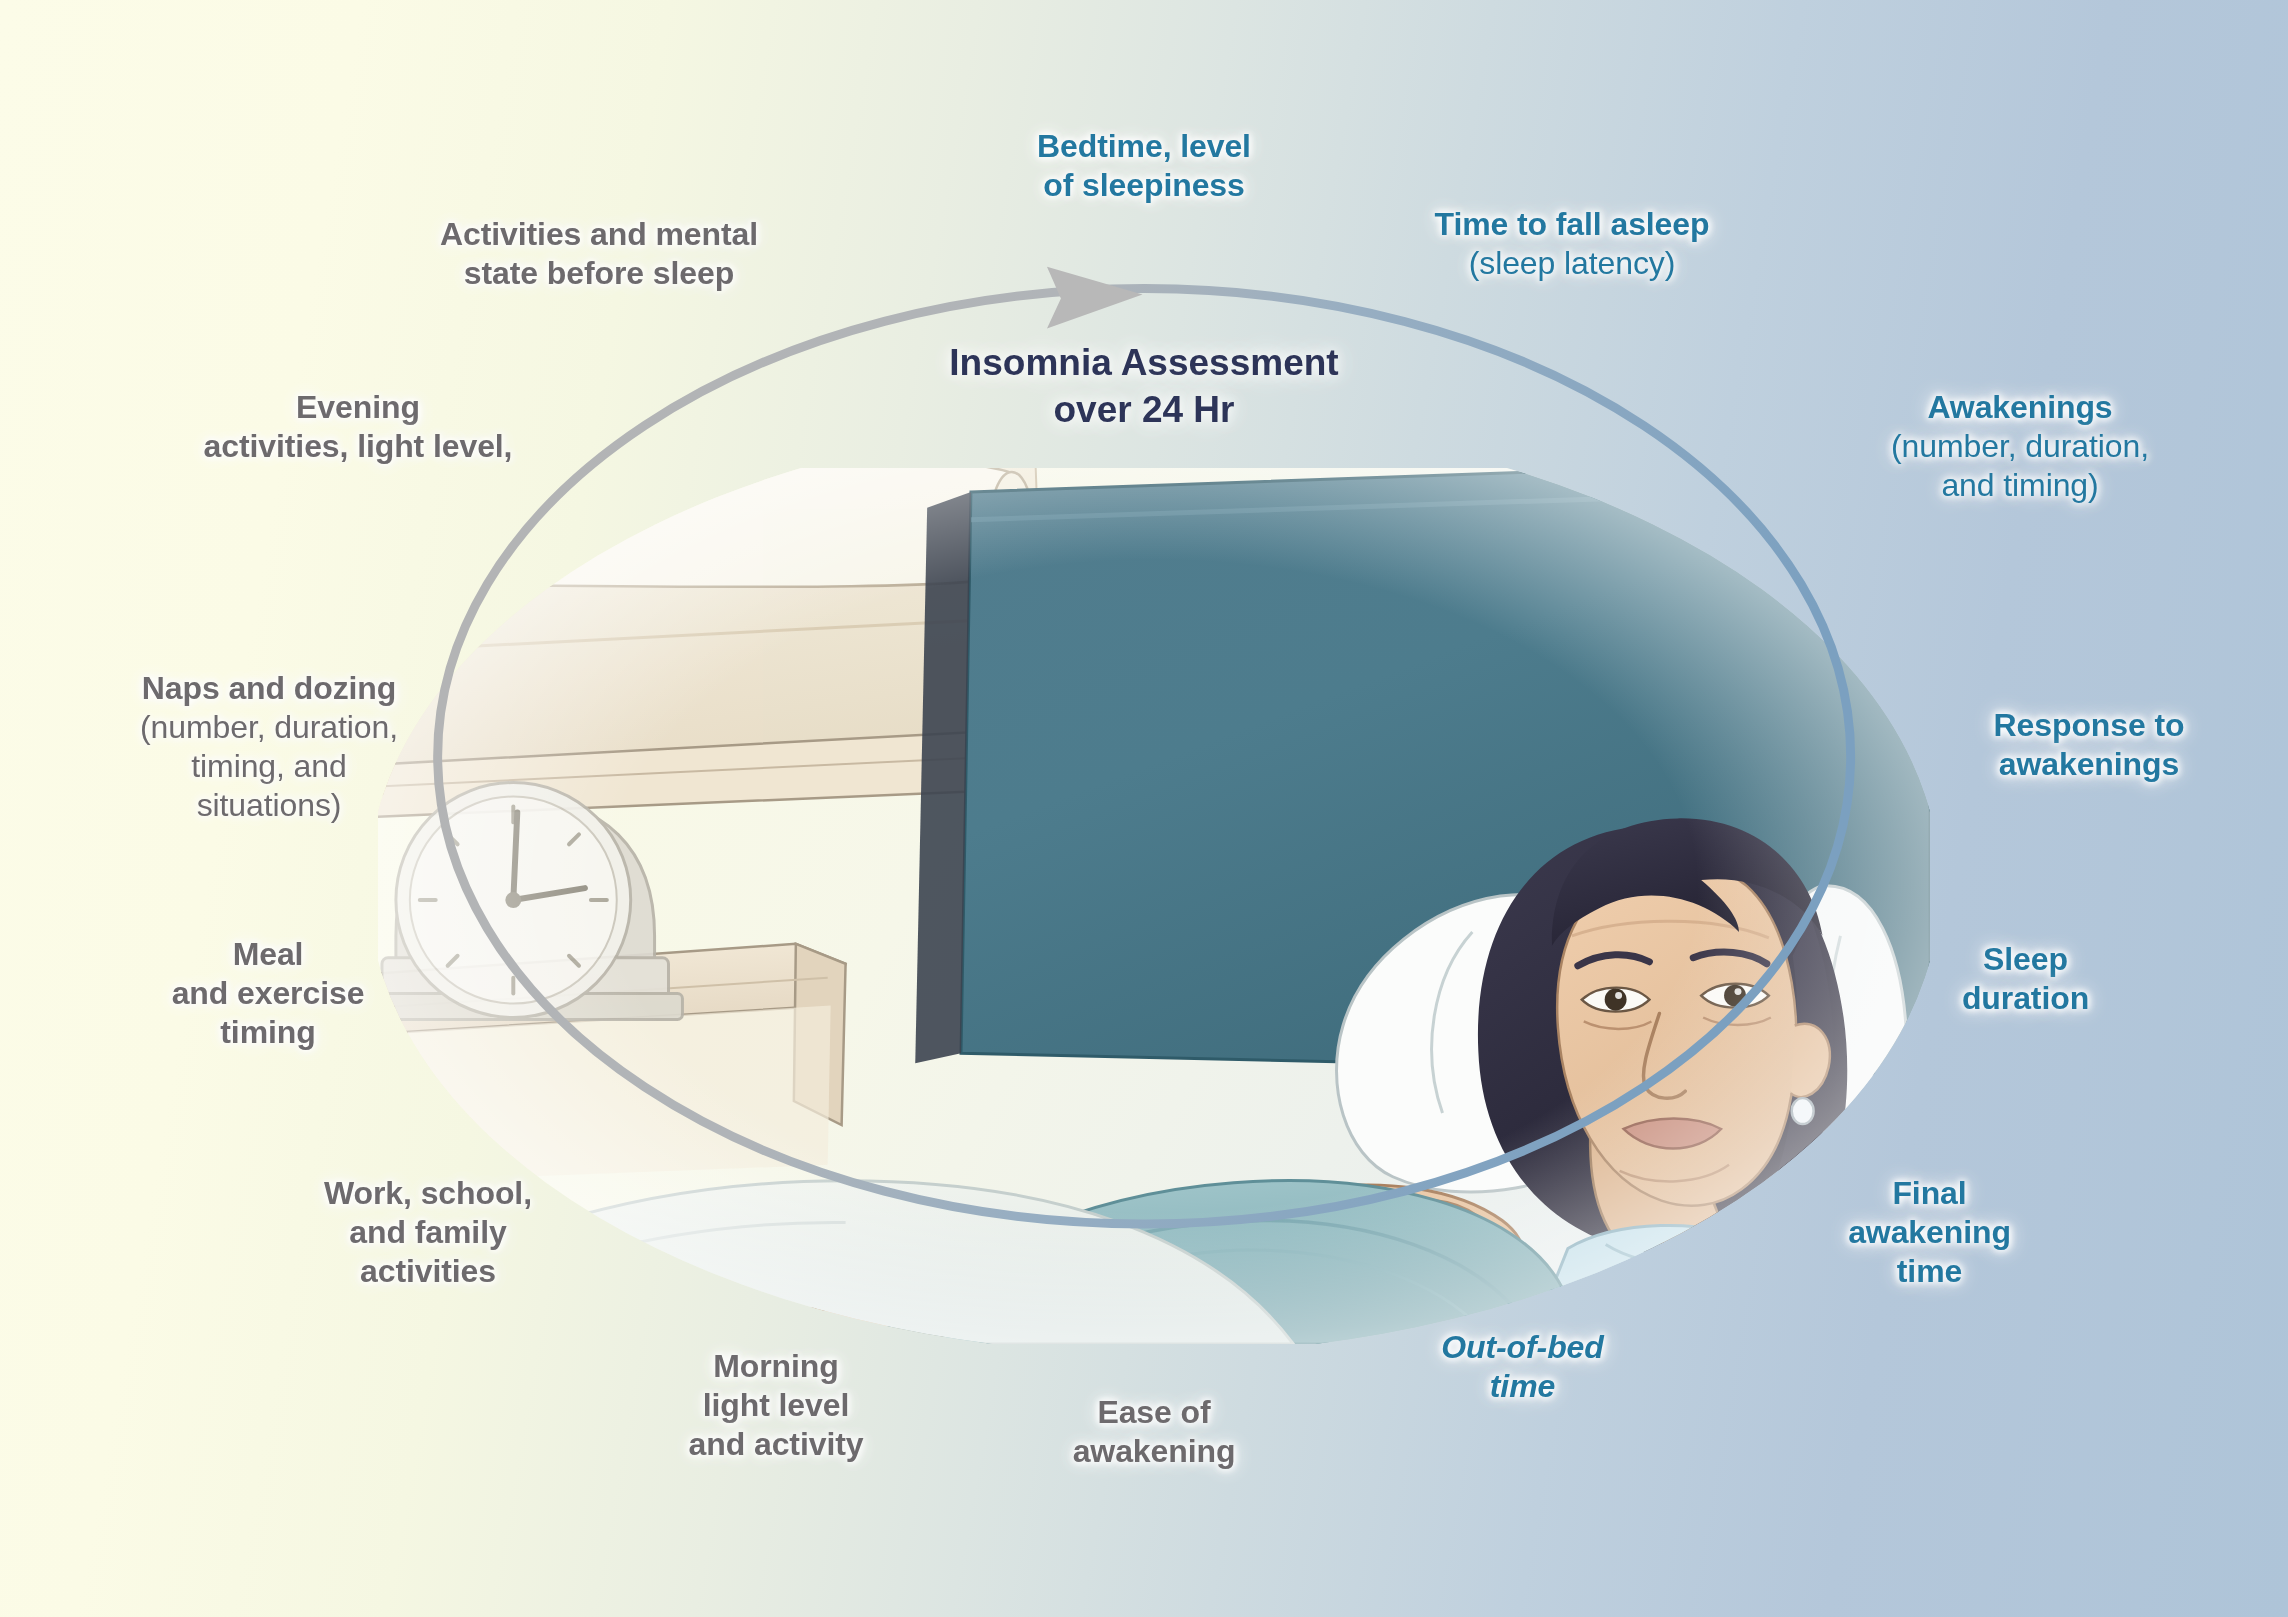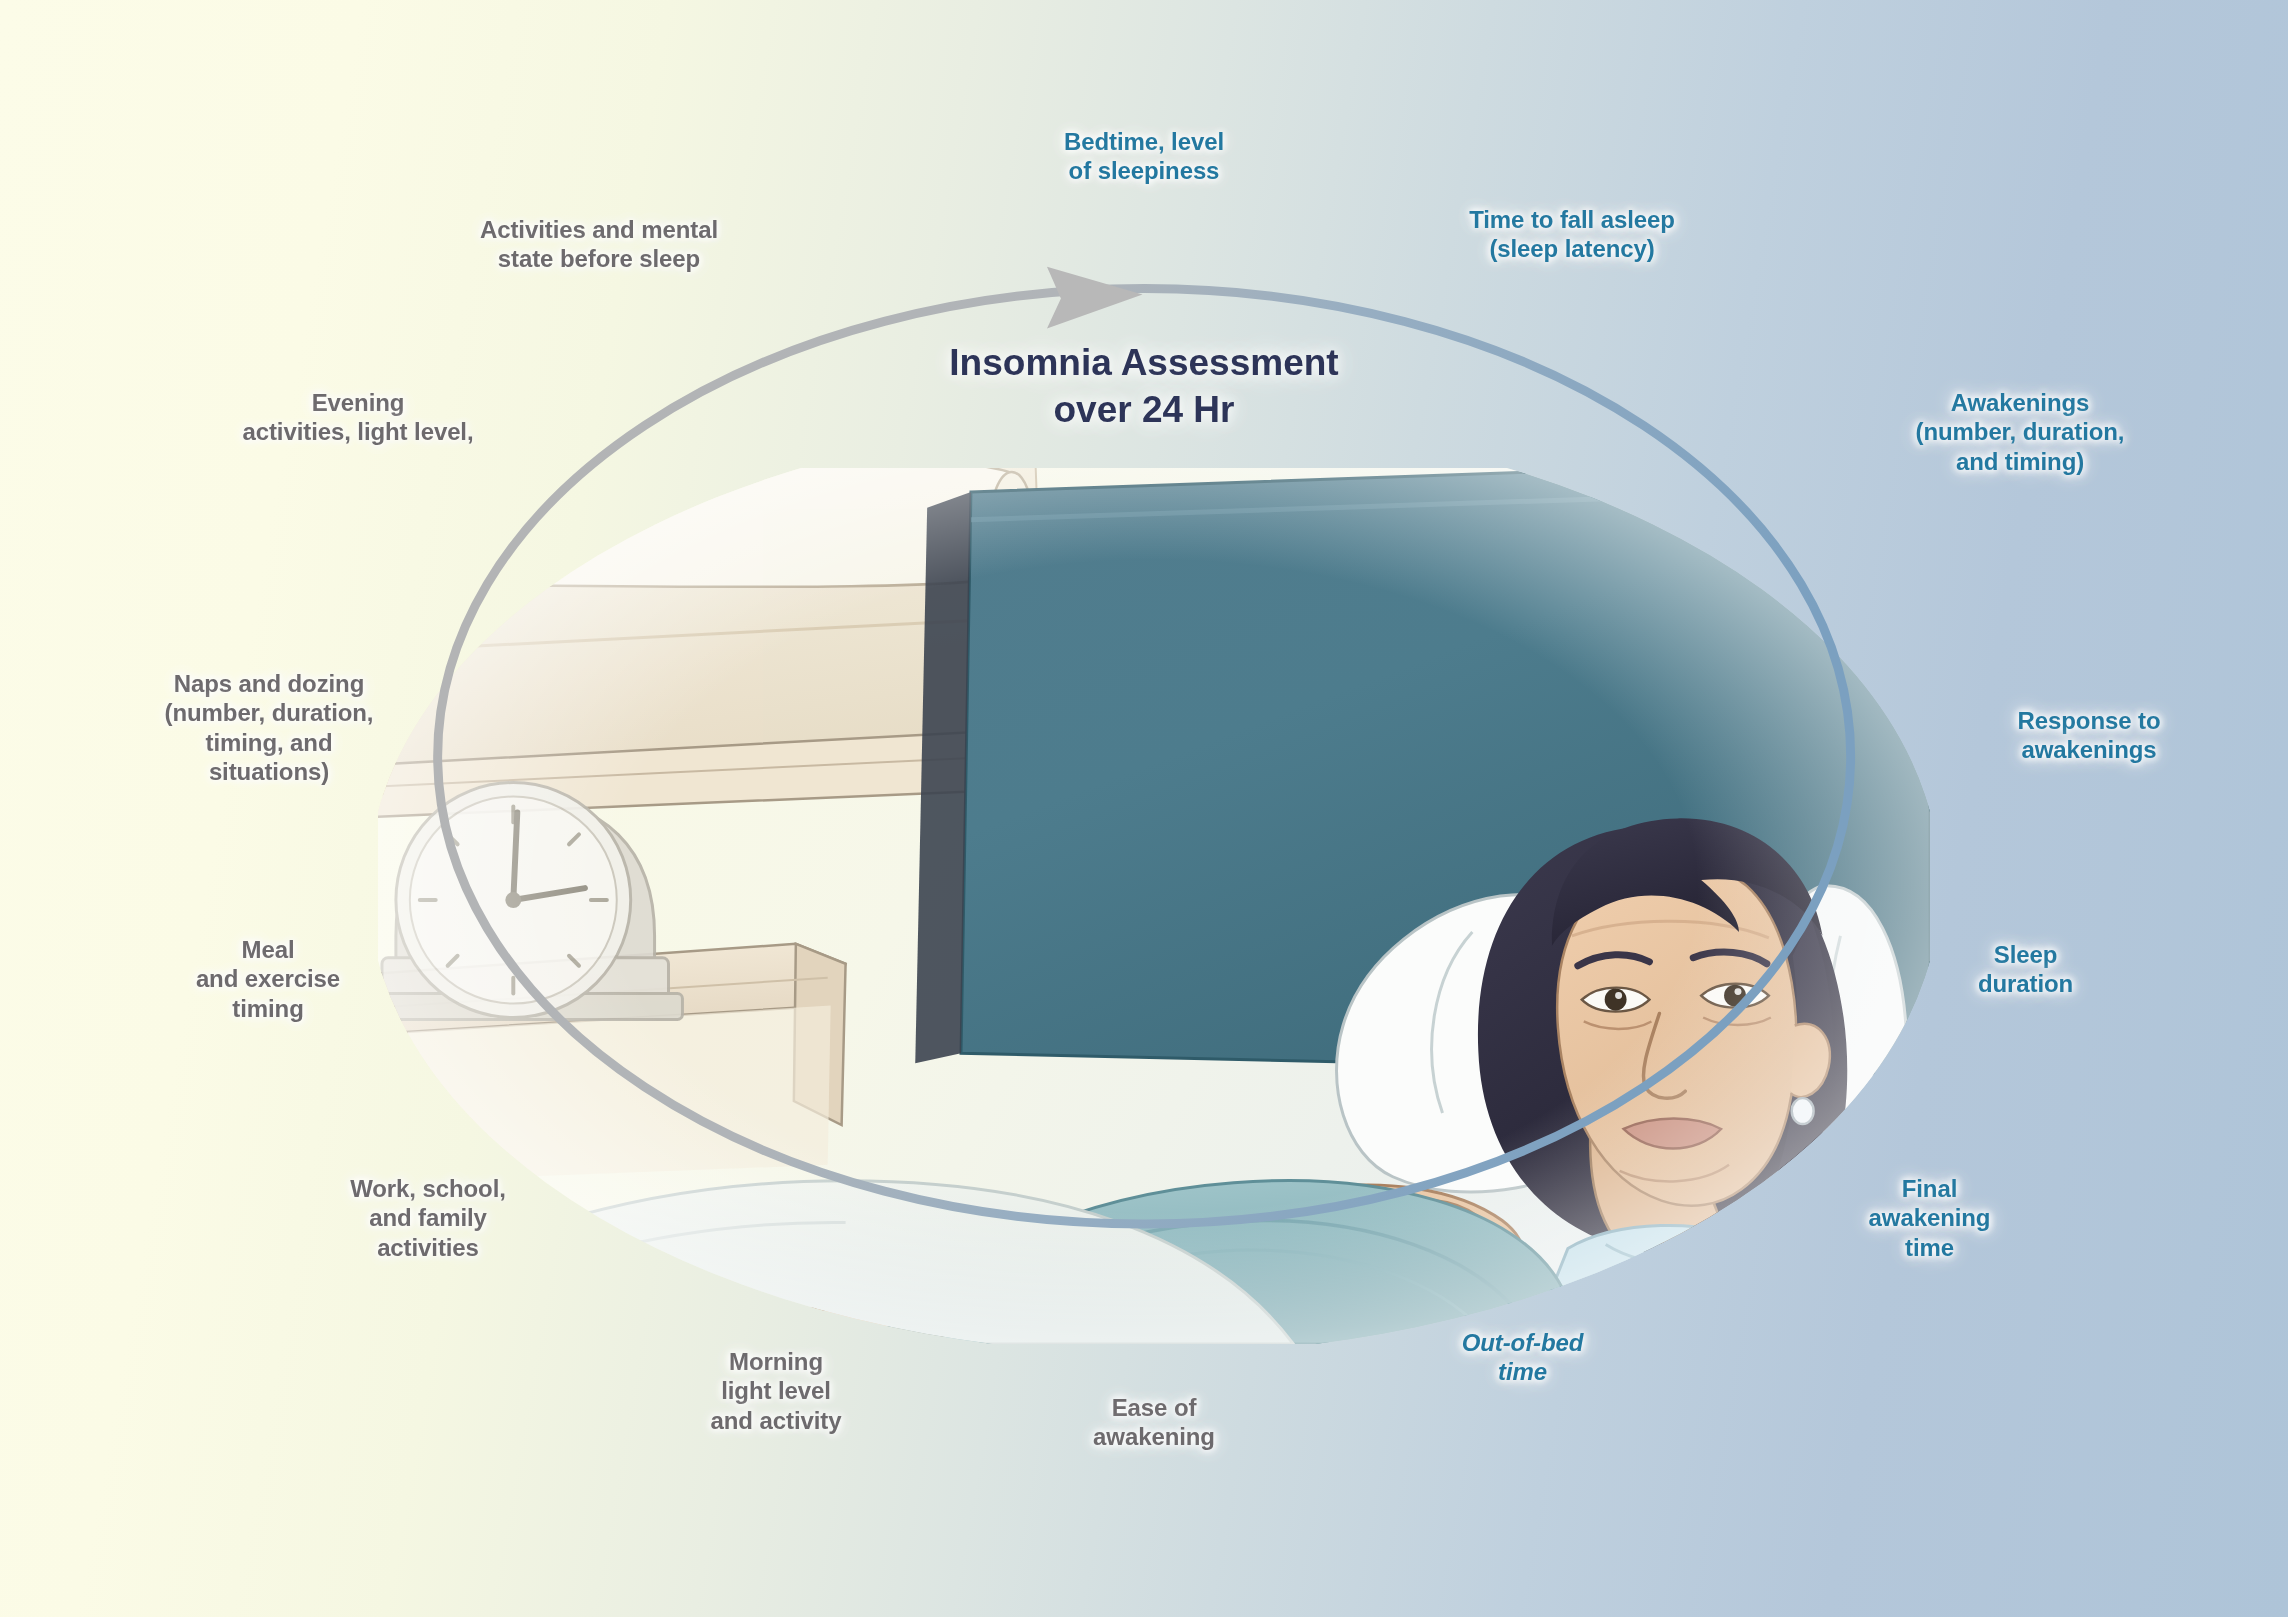--- a/index.html
+++ b/index.html
@@ -20,31 +20,31 @@
   #illo { position:absolute; left:378px; top:468px; width:1552px; height:876px; }
   #illo svg { width:100%; height:100%; display:block; }
 
   
   #cycle { position:absolute; left:0; top:0; width:2289px; height:1618px; pointer-events:none; }
 
   
   .lbl {
     position:absolute;
     line-height:1.22;
-    font-size:24px;
+    font-size:32px;
     letter-spacing:-0.1px;
     text-shadow:
        0 0 10px rgba(255,255,255,.95),
        0 0 18px rgba(255,255,255,.9),
        0 0 26px rgba(255,255,255,.75),
        1px 0 7px rgba(255,255,255,.9),
       -1px 0 7px rgba(255,255,255,.9);
   }
   .lbl .b { font-weight:bold; display:block; }
-  .lbl .n { font-weight:bold; display:block;text-align:center; }
+  .lbl .n { font-weight:normal; display:block;text-align:center; }
   .gray  { color:#6d6a6d; }
   .blue  { color:#2378a0; }
   .ta-c { text-align:center; }
 
   #title {
     position:absolute; left:900px; top:340px; width:488px;
     text-align:center; font-weight:bold; font-size:37px;
     line-height:1.26; color:#2d3458;
     text-shadow:
        0 0 12px rgba(255,255,255,.97),

